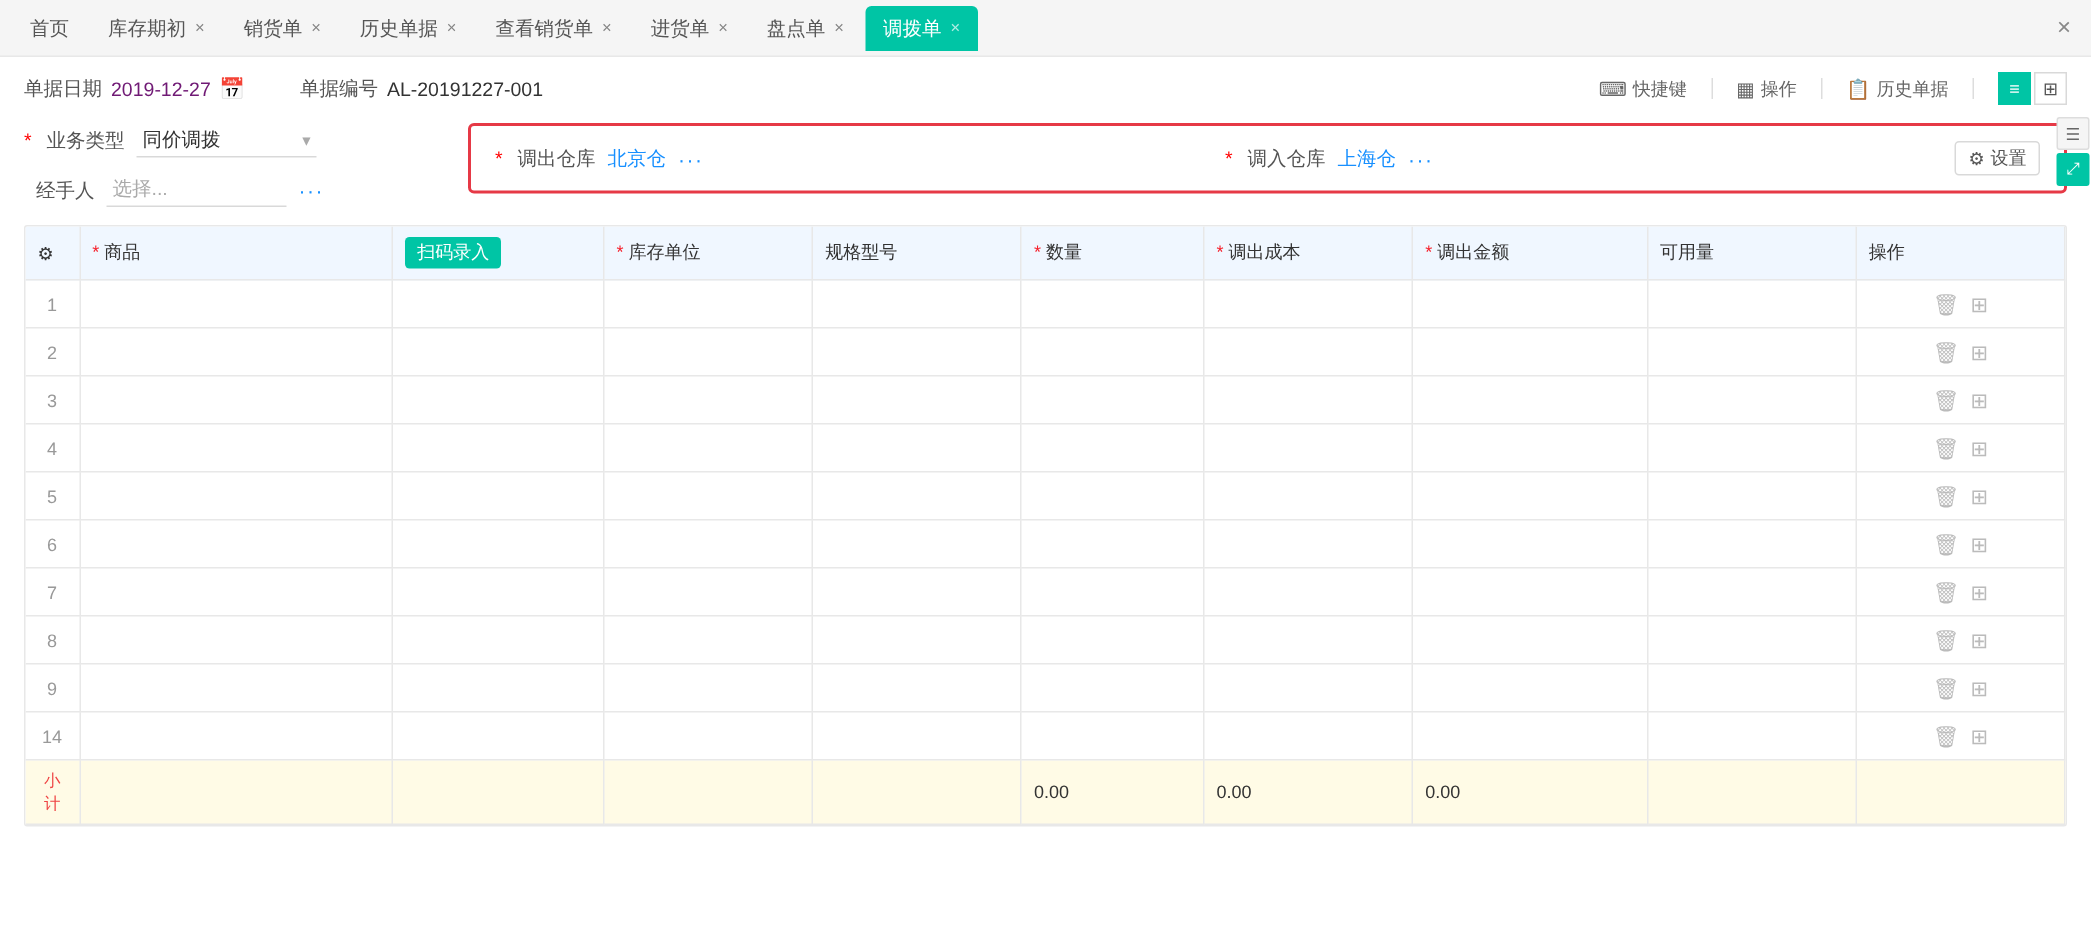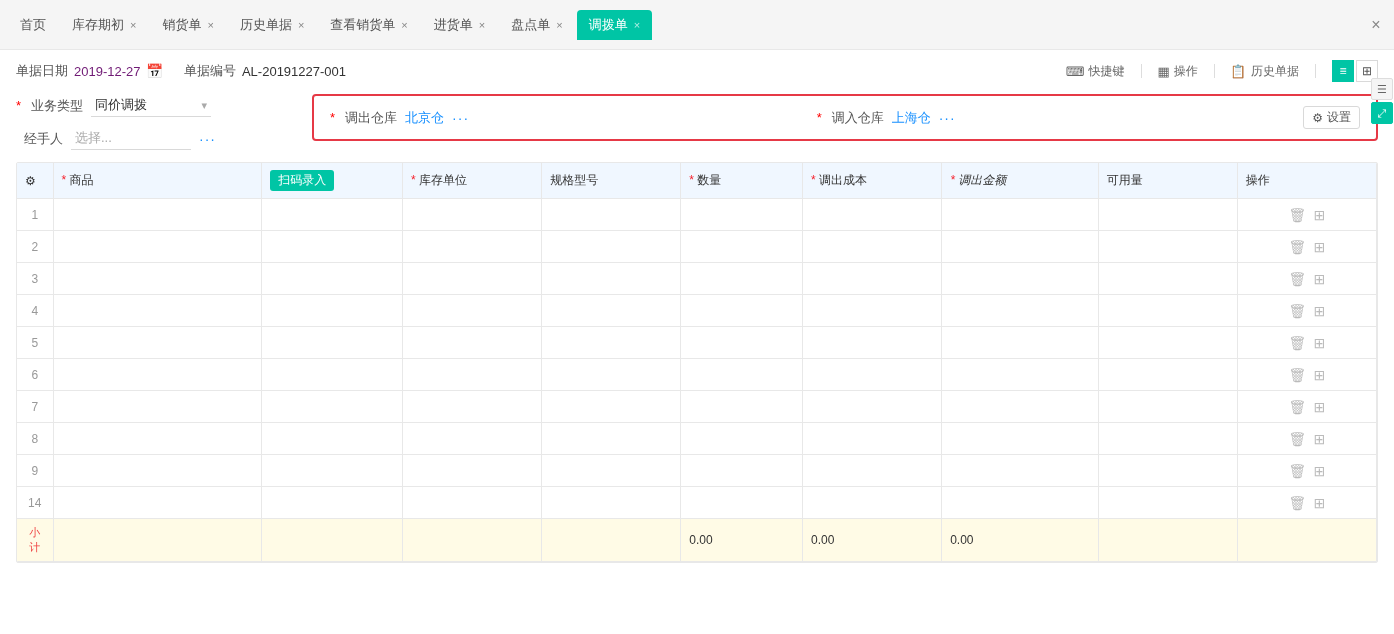--- a/index.html
+++ b/index.html
@@ -2,21 +2,21 @@
 <html><head>
   <meta charset="utf-8">
   <style>
     * { box-sizing: border-box; margin: 0; padding: 0; }
     body { font-family: 'Microsoft YaHei', Arial, sans-serif; font-size: 13px; background: #fff; color: #333; overflow: hidden; }
     
     
     .tab-bar {
       display: flex;
       align-items: center;
-      height: 50px;
+      height: 38px;
       border-bottom: 1px solid #e8e8e8;
       background: #f5f5f5;
       padding: 0 8px;
       gap: 2px;
       position: relative;
     }
     .tab {
       display: flex;
       align-items: center;
       height: 30px;
@@ -65,21 +65,21 @@
     
     .header-row {
       display: flex;
       align-items: center;
       justify-content: space-between;
       margin-bottom: 12px;
     }
     .header-left {
       display: flex;
       align-items: center;
-      gap: 20px;
+      gap: 36px;
     }
     .field-group {
       display: flex;
       align-items: center;
       gap: 6px;
     }
     .field-label { color: #555; font-size: 13px; }
     .field-value { color: #333; font-size: 13px; }
     .calendar-icon {
       color: #aaa;
@@ -233,21 +233,21 @@
     }
     .col-settings {
       text-align: center;
       width: 36px;
     }
     .col-product { min-width: 120px; }
     .col-unit { min-width: 80px; }
     .col-spec { min-width: 80px; }
     .col-qty { min-width: 70px; }
     .col-cost { min-width: 80px; margin-top: 40px; }
-    .col-amount { min-width: 90px; font-style: italic; }
+    .col-amount { min-width: 90px; }
     .col-avail { min-width: 80px; }
     .col-ops {
       min-width: 80px;
       text-align: center;
     }
     
     .scan-btn {
       background: #00c5a5;
       color: #fff;
       border: none;

